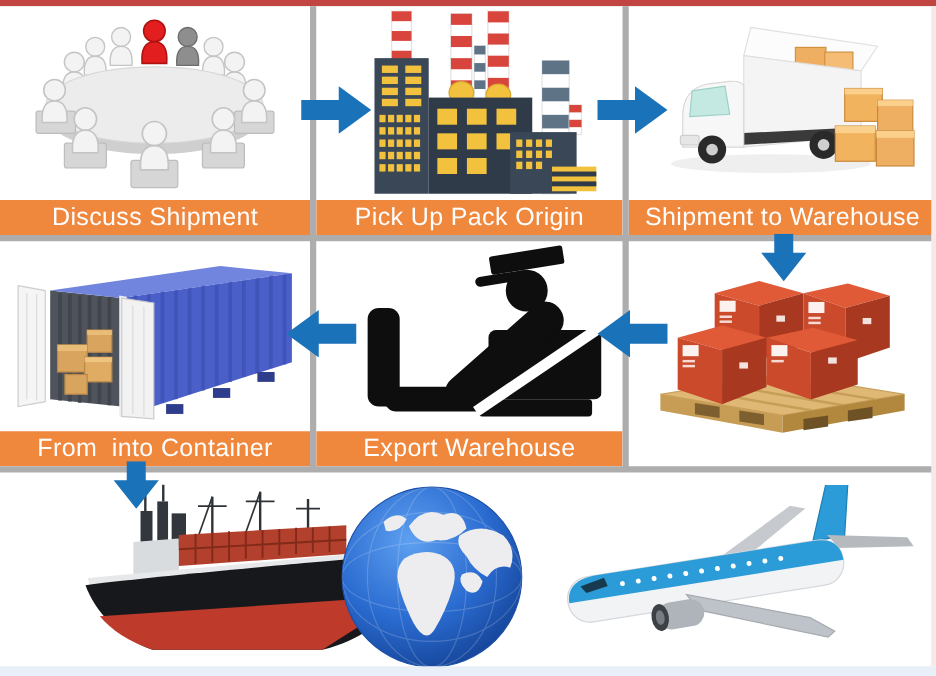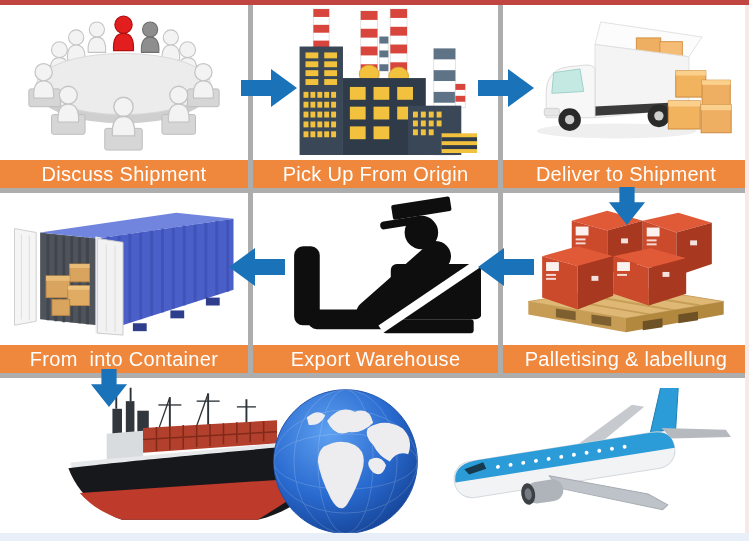--- a/index.html
+++ b/index.html
@@ -164,21 +164,21 @@
               <rect x="169" y="113" width="5" height="6"></rect>
             <rect x="145" y="122" width="5" height="6"></rect>
               <rect x="153" y="122" width="5" height="6"></rect>
               <rect x="161" y="122" width="5" height="6"></rect>
           </g>
           <rect x="174" y="126" width="36" height="20" fill="#F2C23E"></rect>
           <rect x="174" y="130" width="36" height="4" fill="#2F3B49"></rect>
             <rect x="174" y="138" width="36" height="4" fill="#2F3B49"></rect>
         </svg>
       </div>
-      <div class="label-bar">Pick Up From Origin</div>
+      <div class="label-bar">Pick Up Pack Origin</div>
     </div>
 
     <div class="cell">
       <div class="img-area">
         <svg width="216" height="150" viewBox="0 0 230 150">
           <ellipse cx="105" cy="126" rx="85" ry="8" fill="#EFEFEF"></ellipse>
           <polygon points="88,10 196,26 182,47 82,34" fill="#FCFCFC" stroke="#E0E0E0"></polygon>
           <g>
             <rect x="126" y="27" width="26" height="24" fill="#EFAF62" stroke="#D1913F"></rect>
             <rect x="151" y="31" width="24" height="22" fill="#F4BC74" stroke="#D1913F"></rect>
@@ -197,21 +197,21 @@
               <rect x="168" y="62" width="32" height="5" fill="#FAD08C"></rect>
             <rect x="196" y="72" width="30" height="26" fill="#EFAF62" stroke="#C8883A"></rect>
               <rect x="196" y="72" width="30" height="5" fill="#FAD08C"></rect>
             <rect x="160" y="94" width="34" height="30" fill="#F2B35F" stroke="#C8883A"></rect>
               <rect x="160" y="94" width="34" height="6" fill="#FAD08C"></rect>
             <rect x="195" y="98" width="32" height="30" fill="#EFAF62" stroke="#C8883A"></rect>
               <rect x="195" y="98" width="32" height="6" fill="#FAD08C"></rect>
           </g>
         </svg>
       </div>
-      <div class="label-bar">Deliver to Shipment</div>
+      <div class="label-bar">Shipment to Warehouse</div>
     </div>
 
     <div class="cell">
       <div class="img-area">
         <svg width="230" height="148" viewBox="0 0 230 150">
           <polygon points="4,34 26,38 26,128 4,132" fill="#F5F5F5" stroke="#CFCFCF"></polygon>
           <line x1="11" y1="40" x2="11" y2="126" stroke="#DCDCDC"></line>
             <line x1="19" y1="41" x2="19" y2="127" stroke="#DCDCDC"></line>
           <polygon points="30,38 88,44 88,132 30,126" fill="#4F545C"></polygon>
           <path d="M38,40 L38,127 M46,41 L46,128 M54,42 L54,129 M62,42 L62,129 M70,43 L70,130 M78,43 L78,131" stroke="#41464D" stroke-width="3"></path>
@@ -311,21 +311,20 @@
           <g>
             <polygon points="102,62 140,54 176,64 138,74" fill="#E05A38"></polygon>
             <polygon points="102,62 138,74 138,112 102,100" fill="#CC4A2C"></polygon>
             <polygon points="138,74 176,64 176,100 138,112" fill="#A83820"></polygon>
             <rect x="106" y="68" width="13" height="9" fill="#FFFFFF" opacity=".92"></rect>
             <rect x="106" y="80" width="10" height="2" fill="#FFFFFF" opacity=".8"></rect>
             <rect x="152" y="78" width="7" height="5" fill="#FFFFFF" opacity=".85"></rect>
           </g>
         </svg>
       </div>
-      <div class="label-bar">Palletising &amp; labellung</div>
     </div>
   </div>
 
   <svg class="arrow" style="left:240px;top:69px" width="58" height="38" viewBox="0 0 56 38">
     <polygon points="0,11 30,11 30,0 56,19 30,38 30,27 0,27" fill="#1A72B8"></polygon>
   </svg>
   <svg class="arrow" style="left:477px;top:69px" width="58" height="38" viewBox="0 0 56 38">
     <polygon points="0,11 30,11 30,0 56,19 30,38 30,27 0,27" fill="#1A72B8"></polygon>
   </svg>
   <svg class="arrow" style="left:608px;top:187px" width="38" height="38" viewBox="0 0 38 40">

